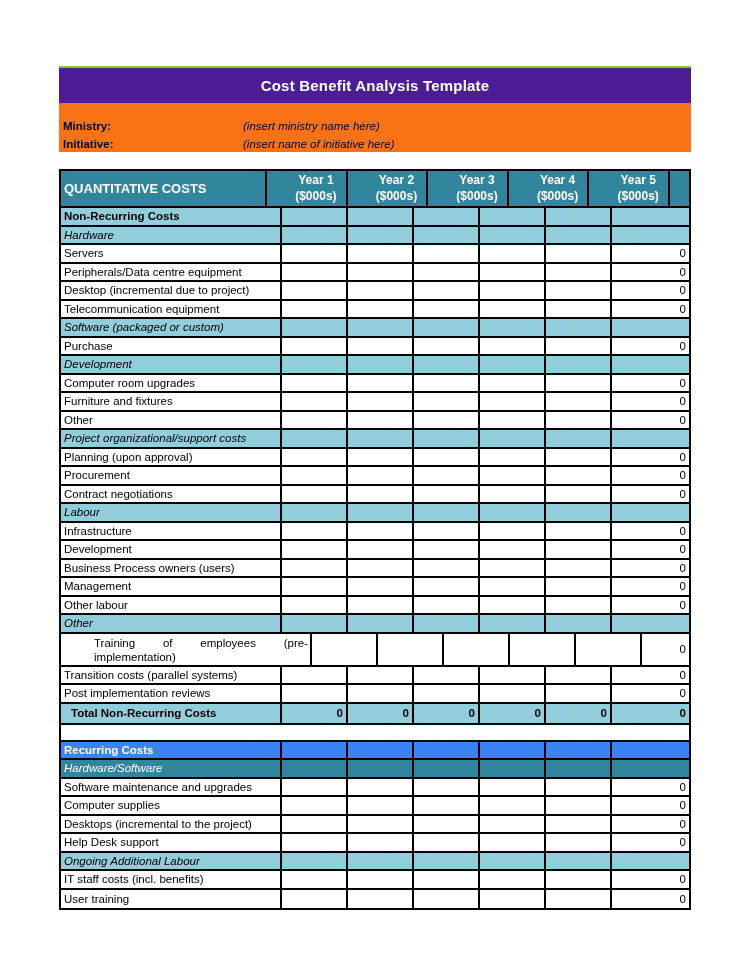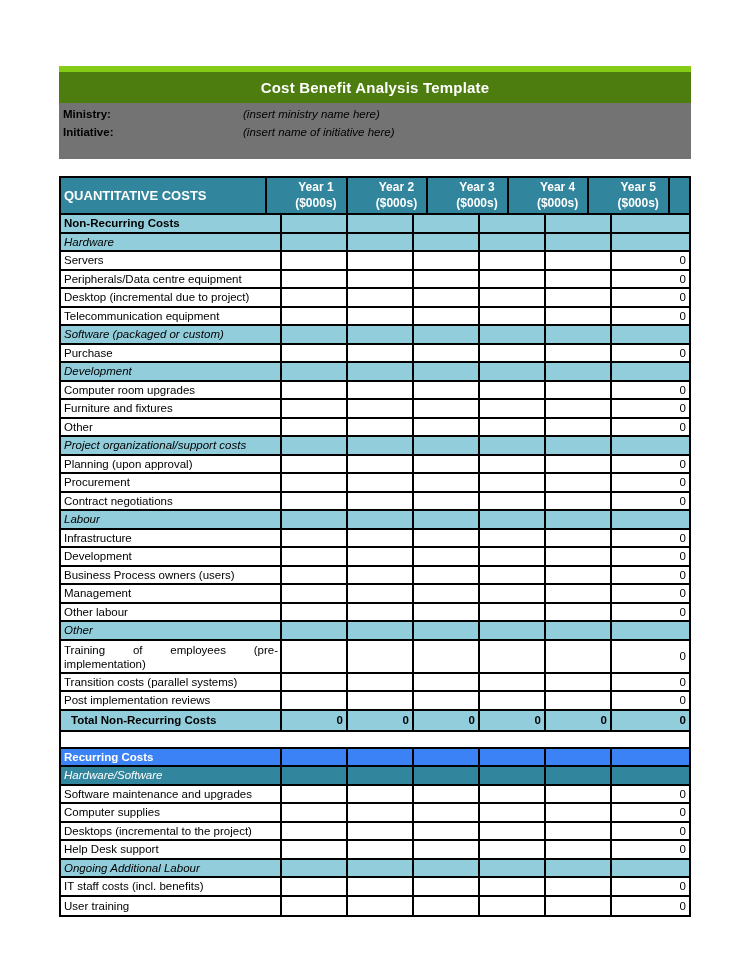--- a/index.html
+++ b/index.html
@@ -5,28 +5,28 @@
   html,body{margin:0;padding:0;}
   body{
     width:749px;height:970px;background:#ffffff;overflow:hidden;
     font-family:"Liberation Sans", sans-serif;color:#000;
     position:relative;
   }
   .sheet{position:absolute;left:59px;top:66px;width:632px;}
 
   
   .title-band{
-    box-sizing:border-box;height:37px;background:#4d7c0f;
-    border-top:6px solid #84cc16;
+    box-sizing:border-box;height:37px;background:#4c1d95;
+    border-top:2px solid #84cc16;
     display:flex;align-items:center;justify-content:center;
   }
   .title-band .title{color:#fff;font-weight:bold;font-size:15px;letter-spacing:.2px;}
 
   
-  .meta-band{box-sizing:border-box;height:56px;background:#737373;padding-top:2px;}
+  .meta-band{box-sizing:border-box;height:49px;background:#f97316;padding-top:14px;}
   .meta-row{display:flex;height:18px;align-items:center;font-size:11.5px;}
   .meta-label{font-weight:bold;padding-left:4px;width:180px;}
   .meta-value{font-style:italic;}
 
   
   .costs-table{
     box-sizing:border-box;margin-top:17px;width:632px;
     border:2px solid #000;background:#fff;
   }
   .trow{box-sizing:border-box;display:flex;border-bottom:2px solid #000;height:18.5px;}
@@ -50,21 +50,21 @@
   .trow.section-bold .cell{background:#92CDDC;}
   .trow.section-bold .cell.label{font-weight:bold;}
   .trow.section-italic .cell{background:#92CDDC;}
   .trow.section-italic .cell.label{font-style:italic;}
   .trow.section-dark-bold .cell{background:#3b82f6;color:#fff;}
   .trow.section-dark-bold .cell.label{font-weight:bold;}
   .trow.section-dark-italic .cell{background:#31859C;color:#fff;}
   .trow.section-dark-italic .cell.label{font-style:italic;}
   .trow.total-row{height:21px;}
   .trow.total-row .cell{background:#92CDDC;font-weight:bold;padding-left:10px;}
-  .trow.data-tall{height:33px;}
+  .trow.data-tall{height:33px;padding-left:30px;}
   .trow.data-tall .cell.label{
     display:block;text-align:justify;line-height:1.25;padding-top:2px;padding-right:2px;
   }
   .trow.spacer{height:17px;}
   .trow.spacer .cell{border-right:none;background:#fff;width:100%;}
 </style>
 </head>
 <body>
 
 <div class="sheet">

